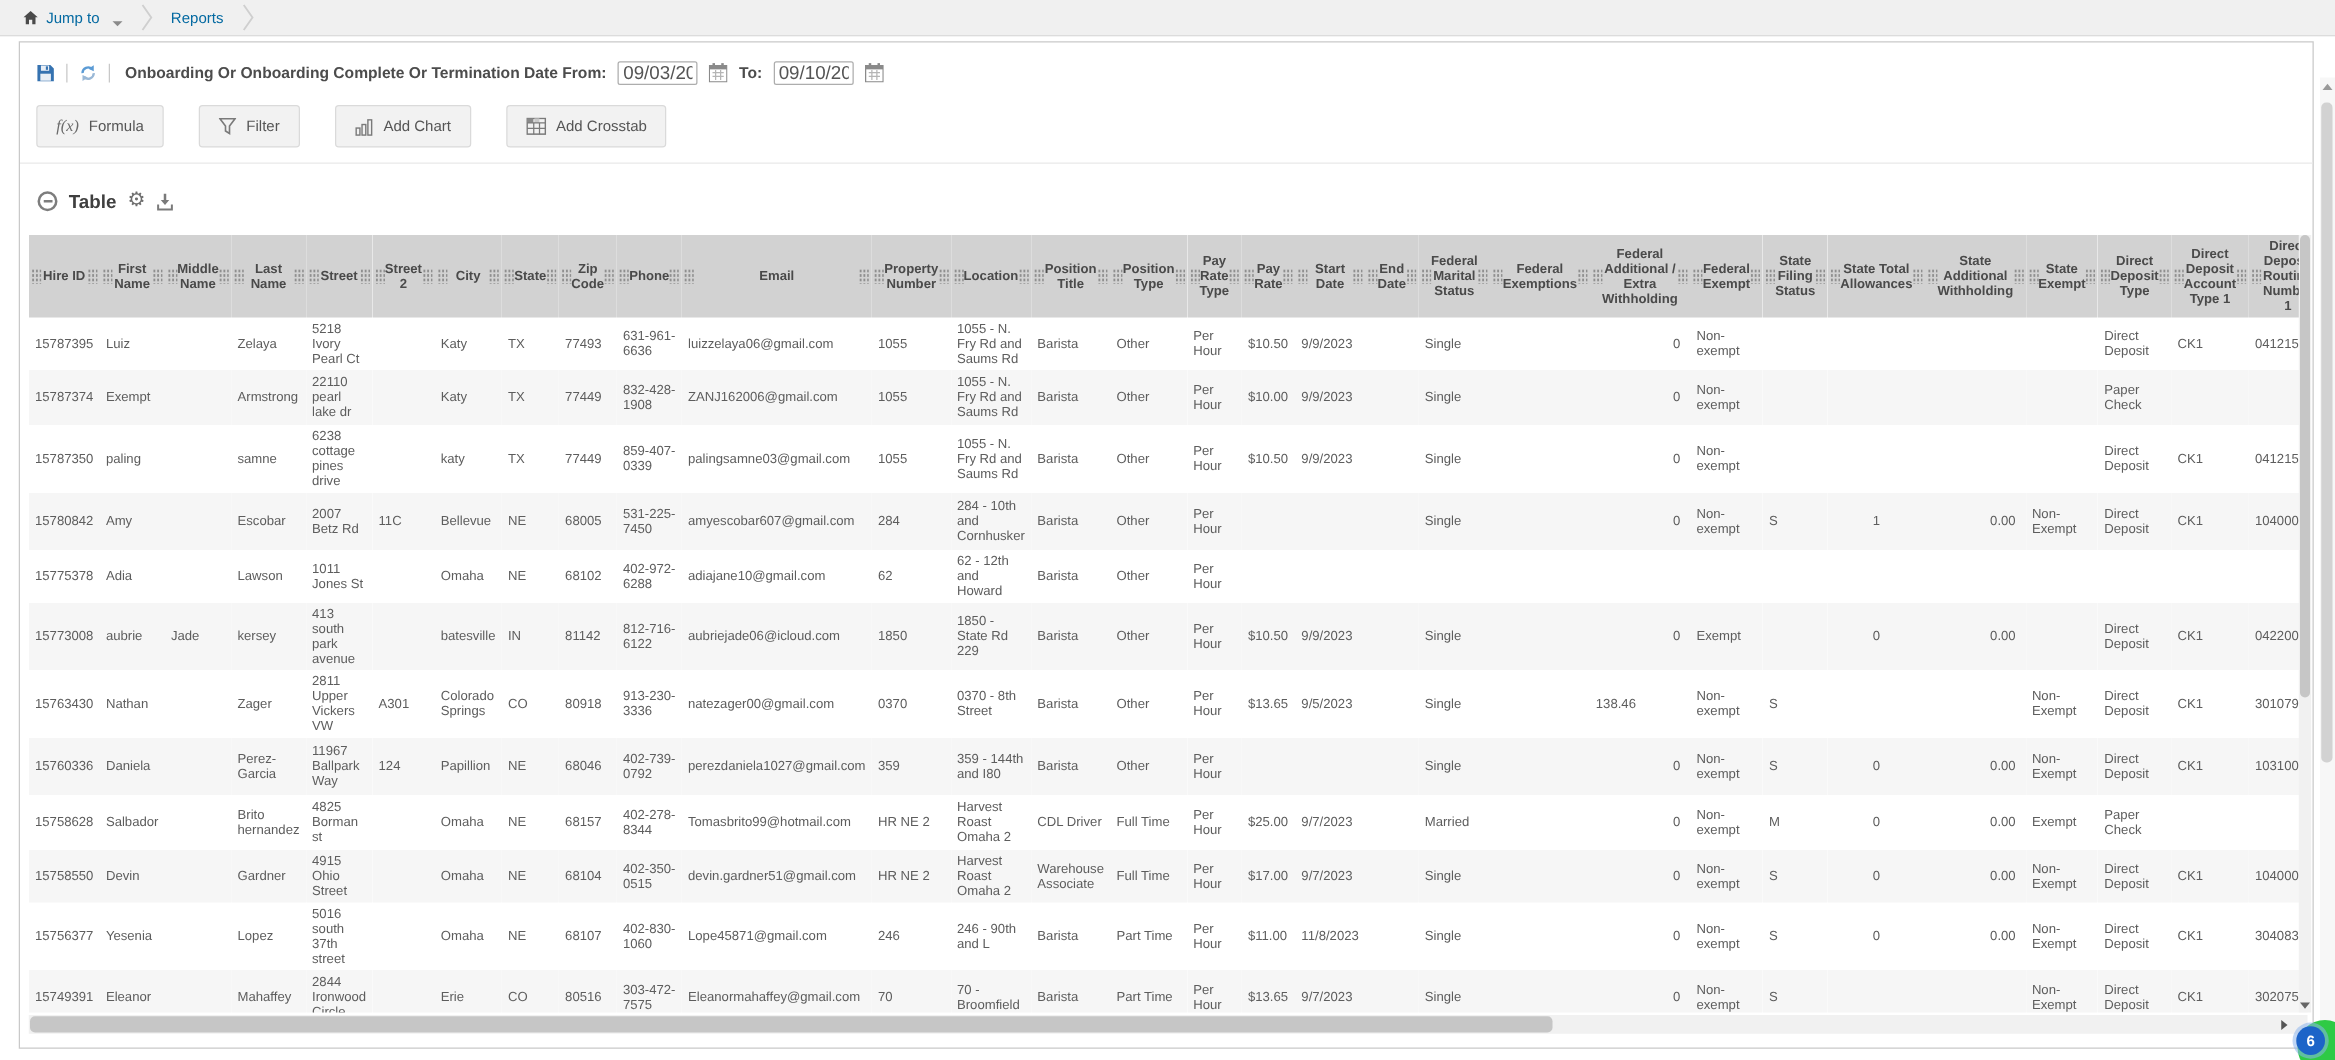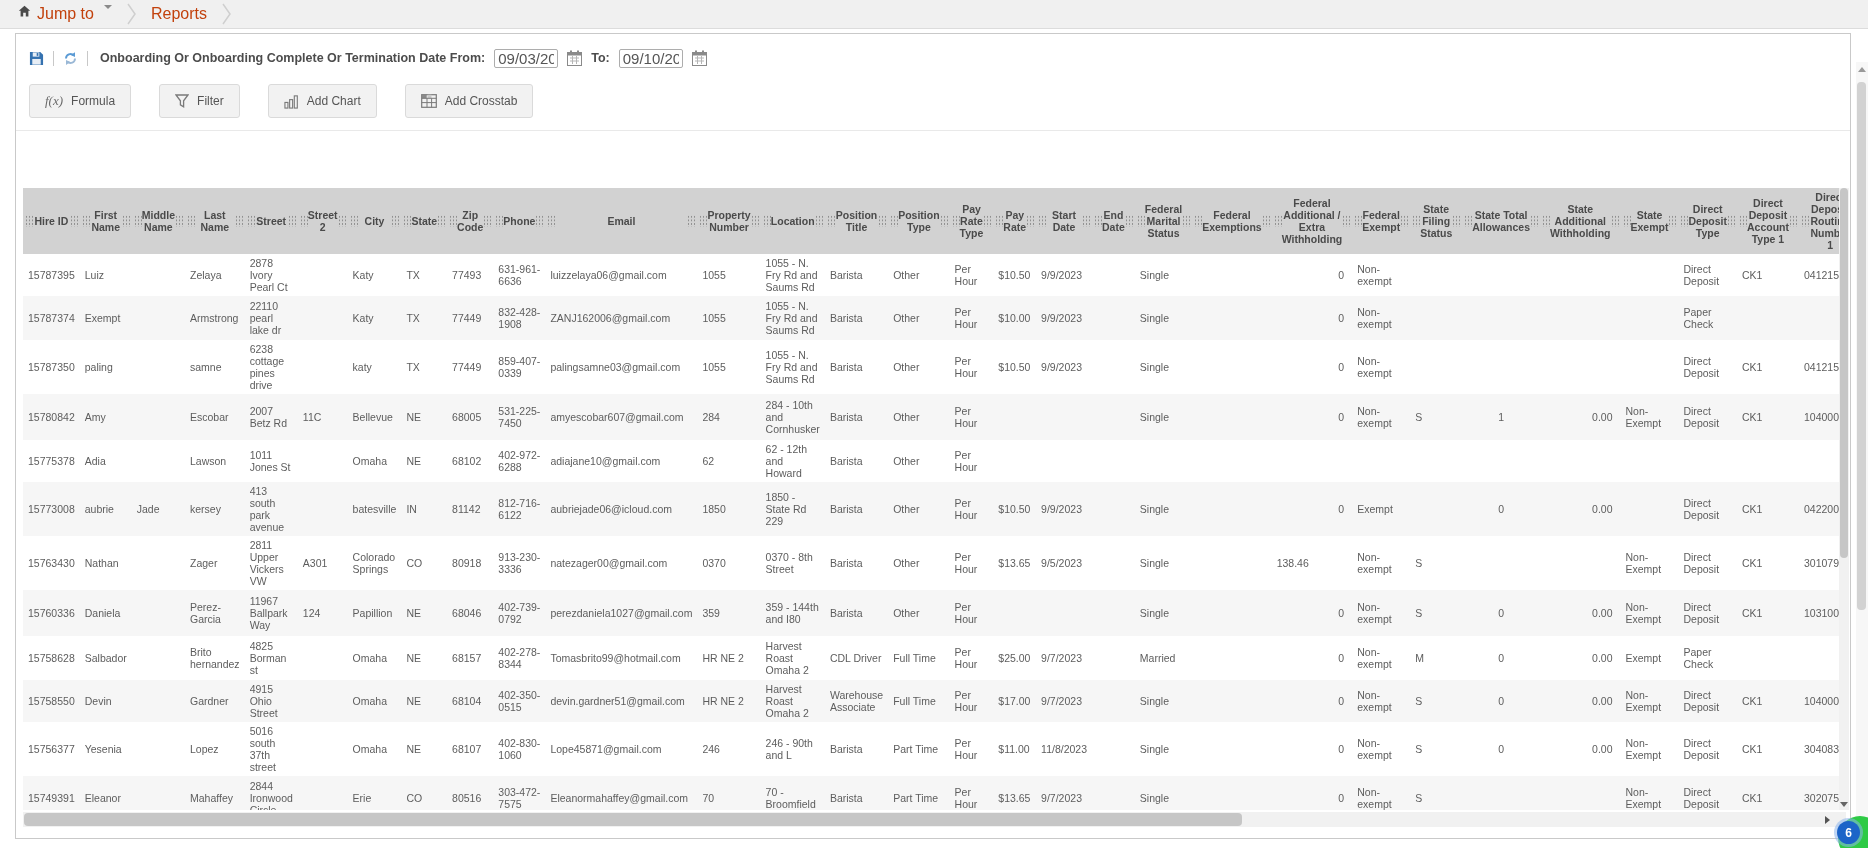--- a/index.html
+++ b/index.html
@@ -4,21 +4,21 @@
 <style>
   html,body{margin:0;padding:0;}
   body{
     width:1868px;height:848px;overflow:hidden;background:#fff;position:relative;
     font-family:"Liberation Sans", sans-serif;color:#555;
     -webkit-font-smoothing:antialiased;
   }
   
   .crumbbar{height:28px;background:#f0f0f0;border-bottom:1px solid #dcdcdc;
     display:flex;align-items:center;padding-left:18px;}
-  .crumb-item{display:flex;align-items:flex-start;gap:6px;font-size:16px;color:#c2410c;cursor:pointer;}
+  .crumb-item{display:flex;align-items:flex-end;gap:6px;font-size:12px;color:#0369a1;cursor:pointer;}
   .crumb-sep{margin:0 14px;display:flex;align-items:center;}
   .caret{width:0;height:0;border-left:4px solid transparent;border-right:4px solid transparent;
     border-top:4px solid #8a8a8a;margin-left:4px;}
   
   .panel{position:absolute;left:15px;top:33px;width:1836px;height:806px;
     border:1px solid #c9c9c9;background:#fff;box-sizing:border-box;}
   .toolbar{display:flex;align-items:center;gap:9px;height:36px;margin:6px 0 0 13px;}
   .vdiv{width:1px;height:15px;background:#c8c8c8;}
   .date-label{font-size:12.5px;font-weight:bold;color:#4c4c4c;margin-left:3px;}
   .to-label{font-size:12.5px;font-weight:bold;color:#4c4c4c;}
@@ -175,20 +175,34 @@
             <rect x="0.7" y="0.7" width="5" height="3.6" fill="#8a8a8a"></rect>
             <rect x="6.5" y="0.7" width="4" height="3.6" fill="#c9c9c9"></rect>
             <path d="M0.7 4.3 H15.3 M0.7 8.6 H15.3 M6 4.3 V13.3 M10.6 4.3 V13.3" stroke="#7a7a7a" stroke-width="1"></path>
           </svg>
         </span>
         <span>Add Crosstab</span>
       </button>
     </div>
   </div>
 
+  <div class="section-head">
+    <span class="collapse-btn">
+        <span></span>
+      </span>
+    <span class="section-title">Table</span>
+    <span class="gear">⚙</span>
+    <span style="cursor:pointer;">
+      <svg width="14" height="15" viewBox="0 0 14 15">
+        <path d="M7 1 V6.2" stroke="#7a7a7a" stroke-width="2"></path>
+        <polygon points="3.6,6 10.4,6 7,10" fill="#7a7a7a"></polygon>
+        <path d="M1.5 9.5 V13.5 H12.5 V9.5" fill="none" stroke="#7a7a7a" stroke-width="1.6"></path>
+      </svg>
+    </span>
+  </div>
 
   <div class="table-wrap">
     <table class="grid" id="grid">
         <colgroup>
           <col style="width: 68px;">
           <col style="width: 50px;">
           <col style="width: 54px;">
           <col style="width: 54px;">
           <col style="width: 64px;">
           <col style="width: 44px;">
@@ -250,21 +264,21 @@
             <th><span class="grip gl"></span><span>Direct Deposit Account Type 1</span><span class="grip gr"></span></th>
             <th><span class="grip gl"></span><span>Direct Deposit Routing Number 1</span></th>
           </tr>
         </thead>
         <tbody>
           <tr style="height: 42px;">
             <td>15787395</td>
             <td>Luiz</td>
             <td></td>
             <td>Zelaya</td>
-            <td>2878 Ivory Pearl Ct</td>
+            <td>5218 Ivory Pearl Ct</td>
             <td></td>
             <td>Katy</td>
             <td>TX</td>
             <td>77493</td>
             <td>631-961-6636</td>
             <td>luizzelaya06@gmail.com</td>
             <td>1055</td>
             <td>1055 - N. Fry Rd and Saums Rd</td>
             <td>Barista</td>
             <td>Other</td>

